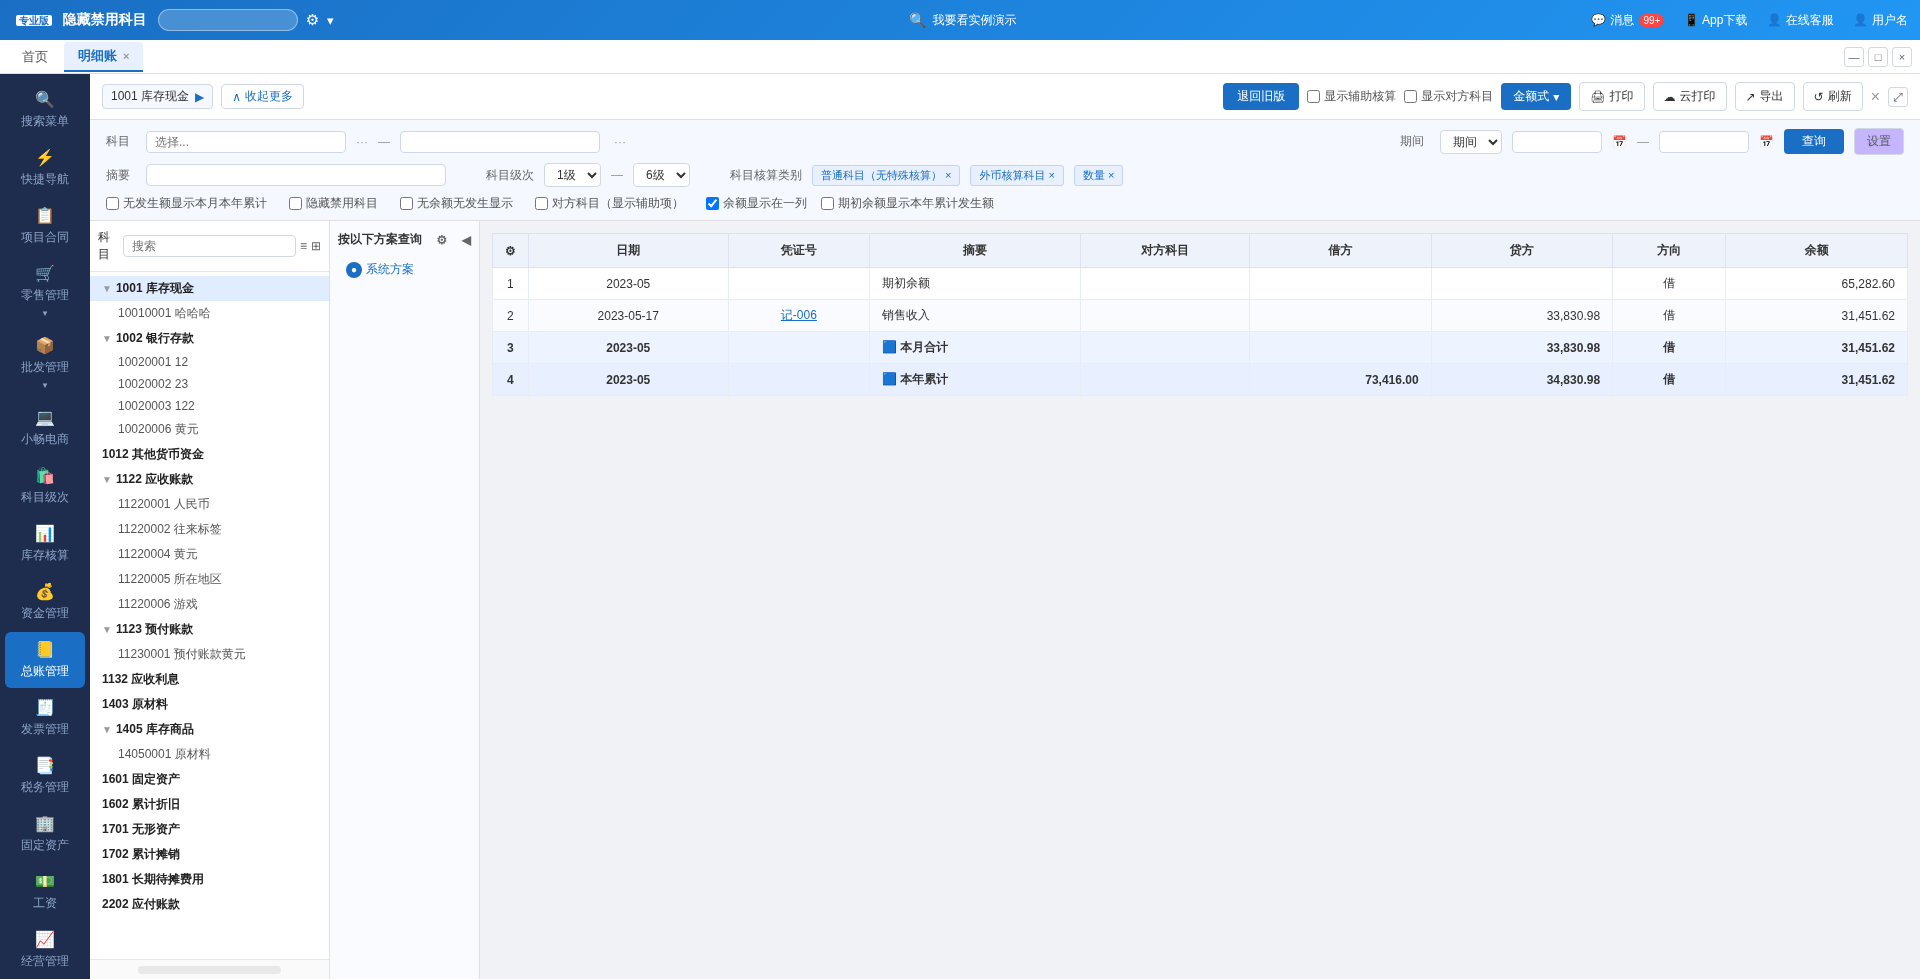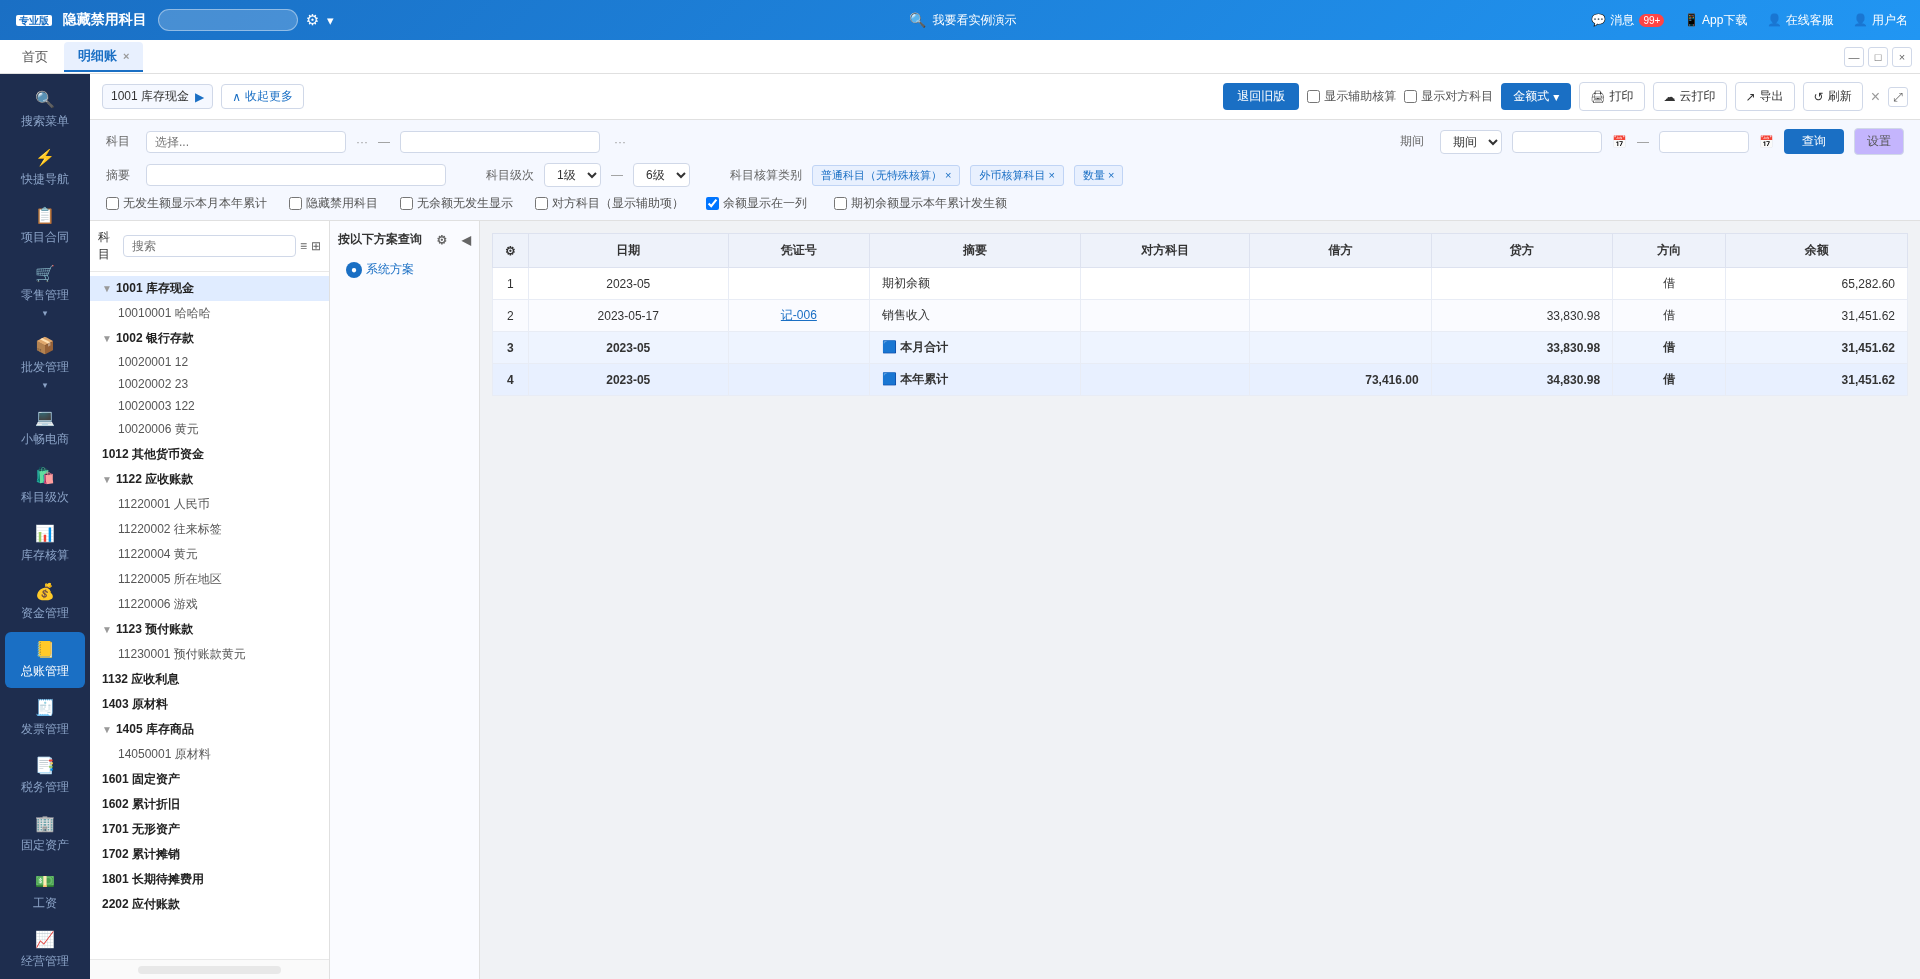--- a/index.html
+++ b/index.html
@@ -611,21 +611,21 @@
           <span>无余额无发生显示</span>
         </label>
         <label class="checkbox-label" style="margin-left:12px;">
           <input type="checkbox" style="">
           <span>对方科目（显示辅助项）</span>
         </label>
         <label class="checkbox-label" style="margin-left:12px;">
           <input type="checkbox" checked="" style="">
           <span>余额显示在一列</span>
         </label>
-        <label class="checkbox-label" style="margin-left:17px;">
+        <label class="checkbox-label" style="margin-left:4px;">
           <input type="checkbox" style="">
           <span>期初余额显示本年累计发生额</span>
         </label>
       </div>
     </div>
 
     <div class="left-panel-wrapper">
 
       <div class="left-panel">
         <div class="left-panel-header">

